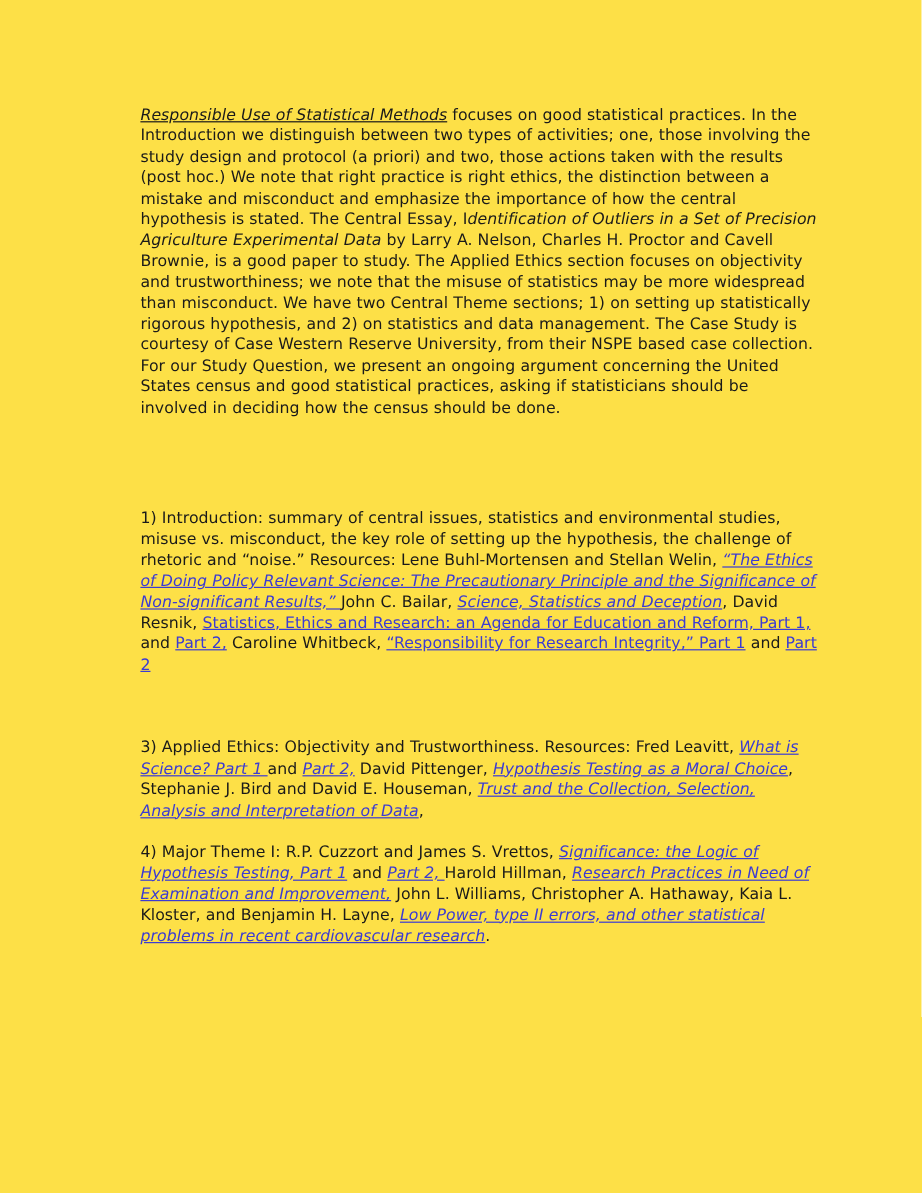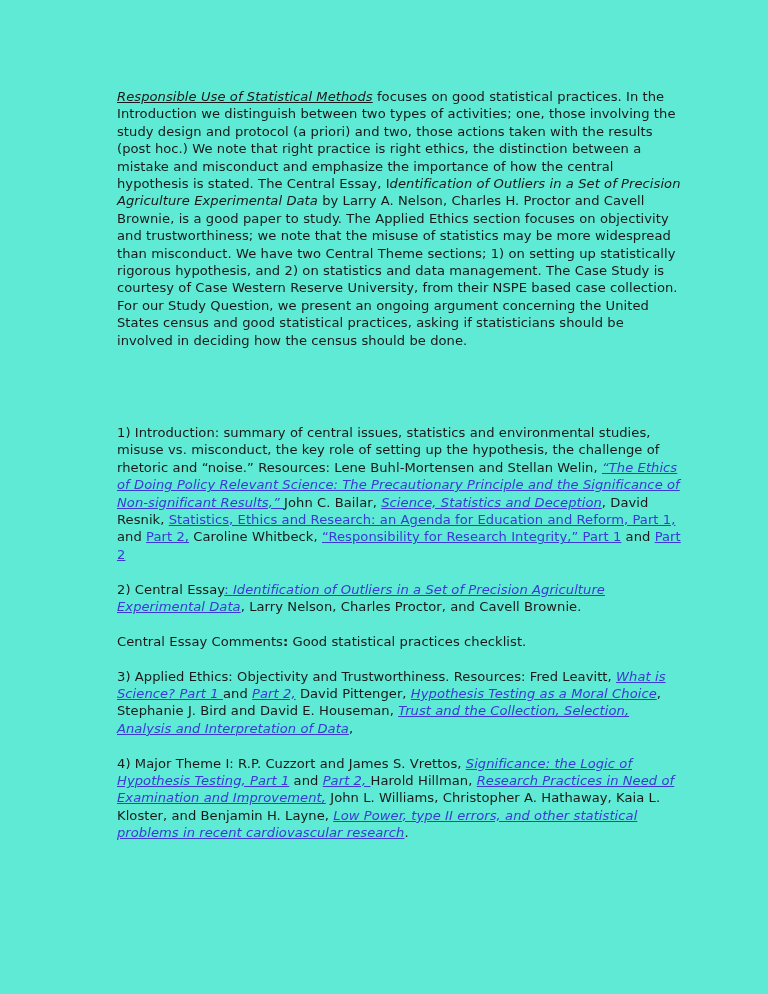--- a/index.html
+++ b/index.html
@@ -11,21 +11,21 @@
     width: 768px;
     height: 994px;
     font-family: "DejaVu Sans", sans-serif;
     color: #1a1a1a;
     overflow: hidden;
   }
   .page {
     position: relative;
     width: 768px;
     height: 994px;
-    background: #5eead4;
+    background: #fde047;
   }
   .doc-body {
     position: absolute;
     left: 117px;
     top: 88px;
     width: 564px;
   }
   p.para {
     margin: 0 0 0 0;
     font-size: 13.1px;
@@ -69,25 +69,23 @@
 
     <div class="spacer-toc"></div>
 
 
     <div class="spacer-para"></div>
 
     <p class="para"><span>1) Introduction: summary of central issues, statistics and environmental studies, misuse vs. misconduct, the key role of setting up the hypothesis, the challenge of rhetoric and “noise.” Resources:  Lene Buhl-Mortensen and Stellan Welin, </span><a class="lk-it" href="#">“The Ethics of Doing Policy Relevant Science: The Precautionary Principle and the Significance of Non-significant Results,” </a><span> John C. Bailar, </span><a class="lk-it" href="#">Science, Statistics and Deception</a><span>, David Resnik, </span><a class="lk" href="#">Statistics, Ethics and Research: an Agenda for Education and Reform, Part 1,</a><span> and </span><a class="lk" href="#">Part 2,</a><span> Caroline Whitbeck, </span><a class="lk" href="#">“Responsibility for Research Integrity,” Part 1</a><span> and </span><a class="lk" href="#">Part 2</a></p>
 
     <div class="spacer-para"></div>
 
-    <p class="para"><span>2) Central Essay</span><a class="lk" href="#">: </a><a class="lk-it" href="#">Identification of Outliers in a Set of Precision Agriculture Experimental Data</a><span>, Larry Nelson, Charles Proctor, and Cavell Brownie.</span></p>
 
     <div class="spacer-para"></div>
 
-    <p class="para"><span>Central Essay Comments</span><span class="bold-colon">:</span><span> Good statistical practices checklist.</span></p>
 
     <div class="spacer-para"></div>
 
     <p class="para"><span>3) Applied Ethics: Objectivity and Trustworthiness. Resources: Fred Leavitt, </span><a class="lk-it" href="#">What is Science? Part 1 </a><span>and </span><a class="lk-it" href="#">Part 2,</a><span> David Pittenger, </span><a class="lk-it" href="#">Hypothesis Testing as a Moral Choice</a><span>, Stephanie J. Bird and David E. Houseman, </span><a class="lk-it" href="#">Trust and the Collection, Selection, Analysis and Interpretation of Data</a><span>,</span></p>
 
     <div class="spacer-para"></div>
 
     <p class="para"><span>4) Major Theme I:  R.P. Cuzzort and James S. Vrettos, </span><a class="lk-it" href="#">Significance: the Logic of Hypothesis Testing, Part 1</a><span> and </span><a class="lk-it" href="#">Part 2, </a><span> Harold Hillman, </span><a class="lk-it" href="#">Research Practices in Need of Examination and Improvement,</a><span> John L. Williams, Christopher A. Hathaway, Kaia L. Kloster, and Benjamin H. Layne, </span><a class="lk-it" href="#">Low Power, type II errors, and other statistical problems in recent cardiovascular research</a><span>.</span></p>
 
   </div>

